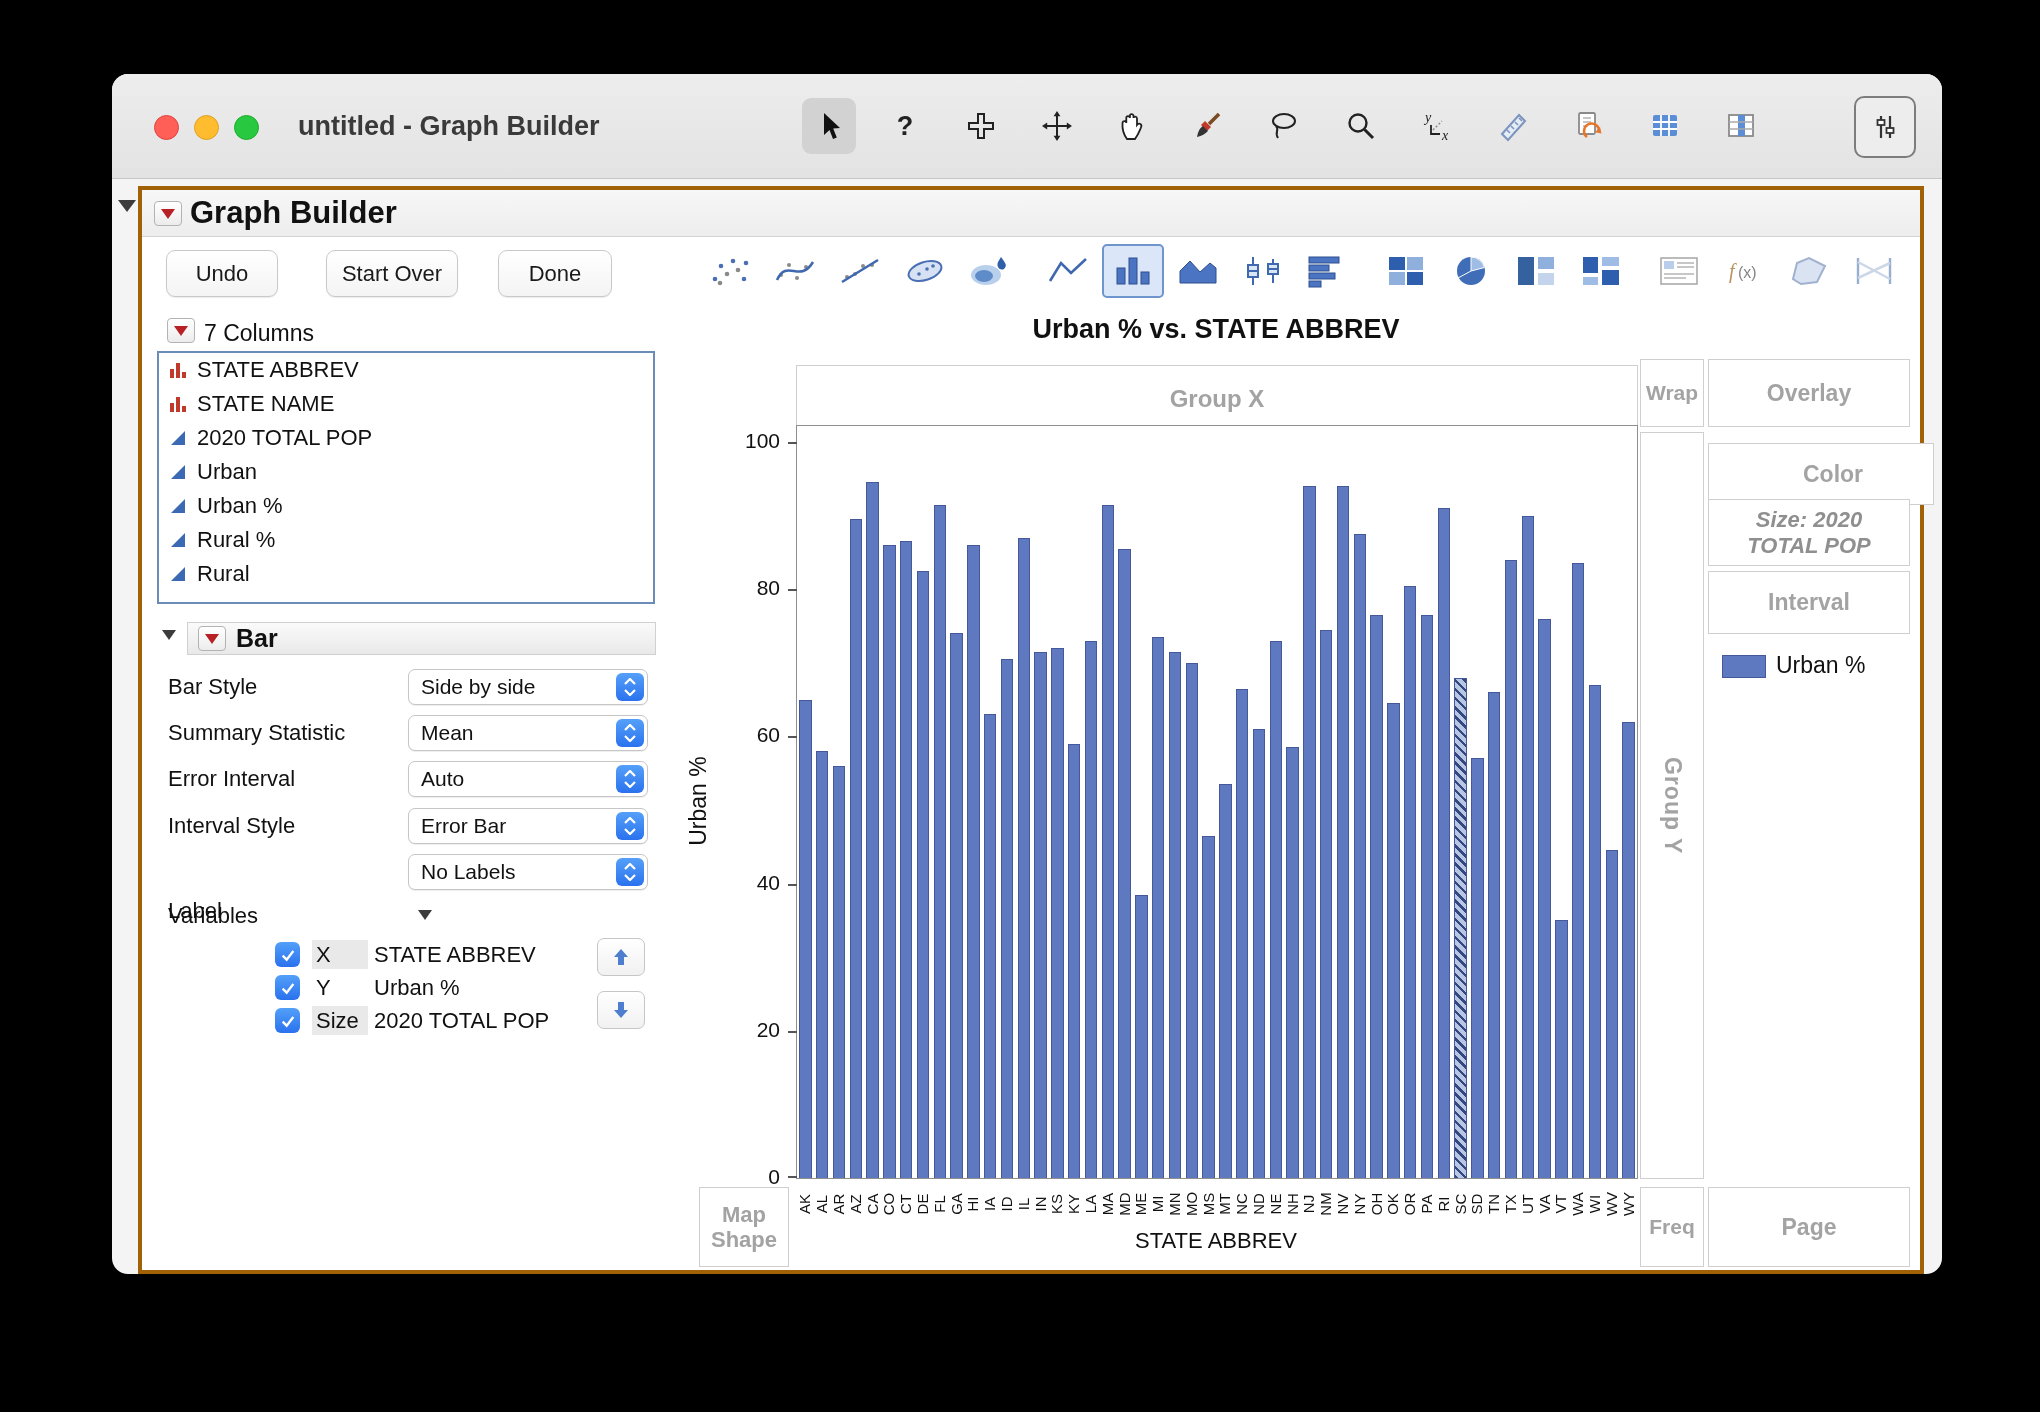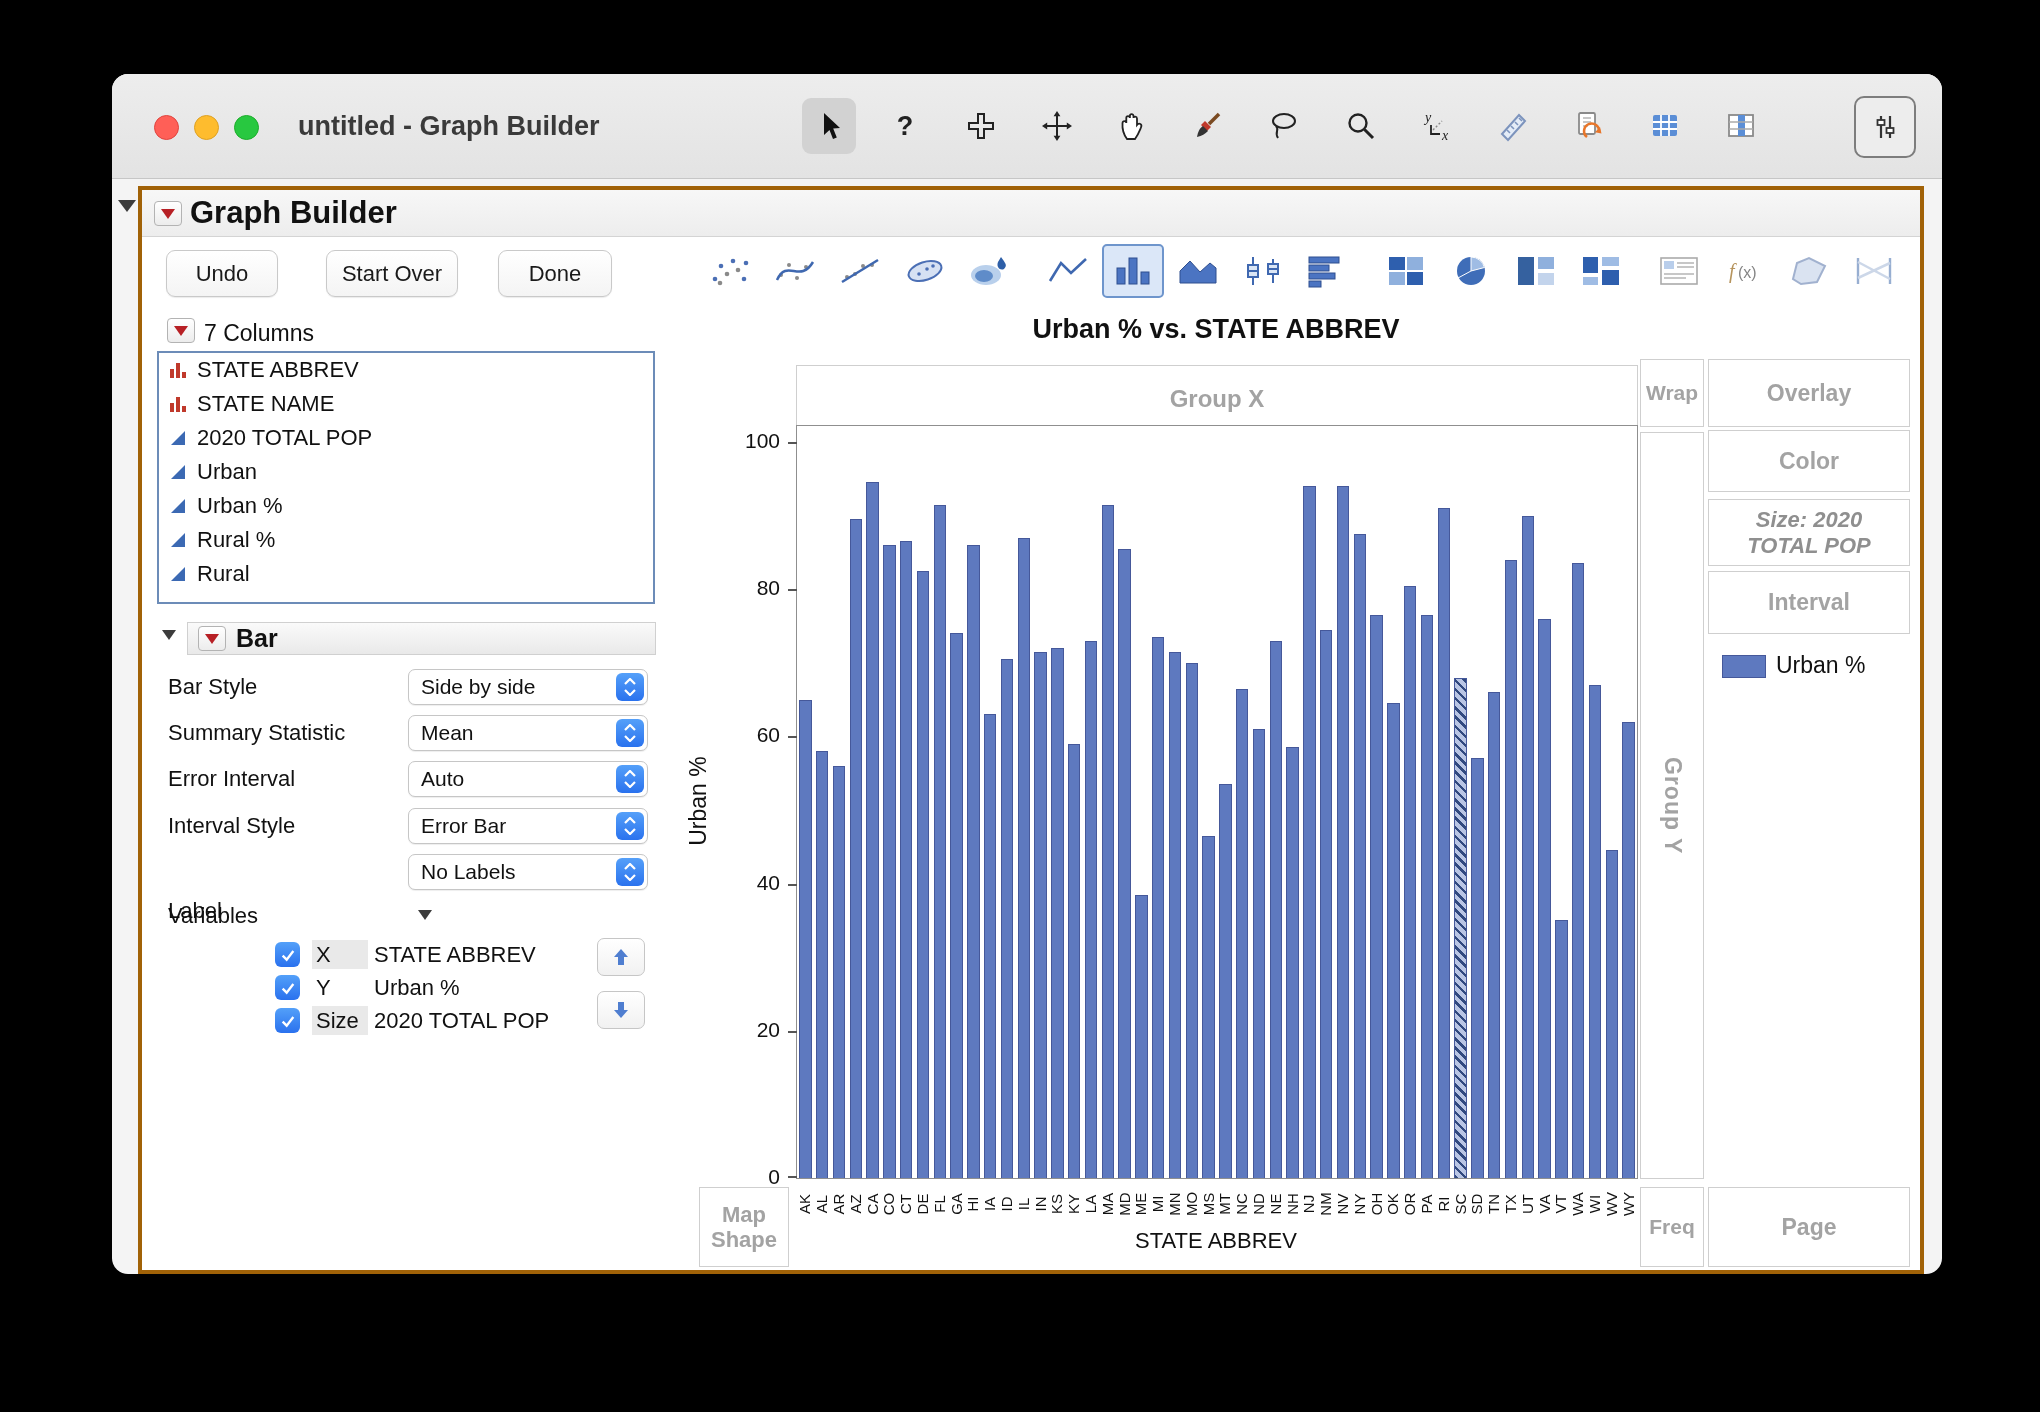--- a/index.html
+++ b/index.html
@@ -523,21 +523,21 @@
 
     <div class="zone" style="left:654px;top:175px;width:840px;height:66px;font-size:24px;">
         <span>Group X</span>
       </div>
     <div class="zone" style="left:1498px;top:169px;width:62px;height:66px;font-size:21px;">
         <span>Wrap</span>
       </div>
     <div class="zone" style="left:1566px;top:169px;width:200px;height:66px;">
         <span>Overlay</span>
       </div>
-    <div class="zone" style="left:1566px;top:240px;width:200px;height:60px;">
+    <div class="zone" style="left:1566px;top:253px;width:200px;height:60px;padding-left:24px;">
         <span>Color</span>
       </div>
     <div class="zone it" style="left:1566px;top:309px;width:200px;height:65px;">
       <span>Size: 2020</span>
       <span>TOTAL POP</span>
     </div>
     <div class="zone" style="left:1566px;top:381px;width:200px;height:61px;">
         <span>Interval</span>
       </div>
     <div class="zone vert" style="left:1498px;top:242px;width:62px;height:745px;">

